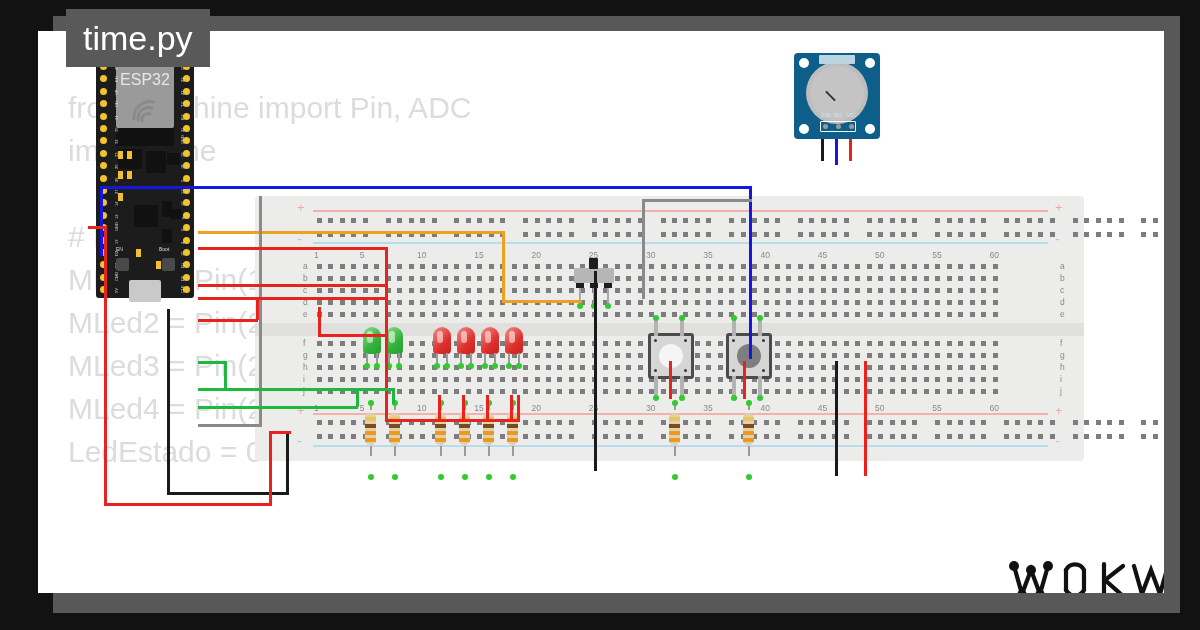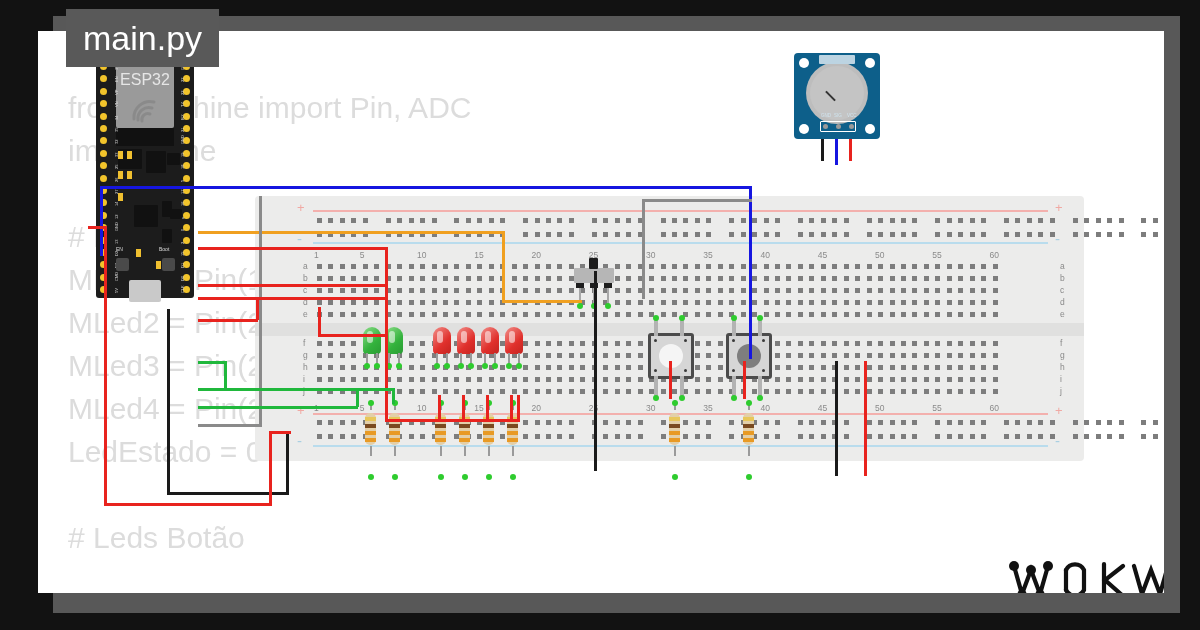--- a/index.html
+++ b/index.html
@@ -387,21 +387,20 @@
       <div class="code-line">from machine import Pin, ADC</div>
       <div class="code-line">import time</div>
       <div class="code-gap"></div>
       <div class="code-line"># Leds</div>
       <div class="code-line">MLed1 = Pin(19, Pin.OUT)</div>
       <div class="code-line">MLed2 = Pin(21, Pin.OUT)</div>
       <div class="code-line">MLed3 = Pin(23, Pin.OUT)</div>
       <div class="code-line">MLed4 = Pin(22, Pin.OUT)</div>
       <div class="code-line">LedEstado = 0</div>
       <div class="code-gap"></div>
-      <div class="code-line"># Leds Botão</div>
     </div>
 
     <div id="circuit">
         <div class="breadboard">
           <div class="bb-rail-line bb-rail-red" style="left: 58px; top: 14px; width: 735px;"></div>
           <div class="bb-rail-line bb-rail-blue" style="left: 58px; top: 46px; width: 735px;"></div>
           <div class="bb-rail-line bb-rail-red" style="left: 58px; top: 217px; width: 735px;"></div>
           <div class="bb-rail-line bb-rail-blue" style="left: 58px; top: 249px; width: 735px;"></div>
           <div class="bb-plus" style="left: 42px; top: 7px;">+</div>
           <div class="bb-plus" style="left: 800px; top: 7px;">+</div>
@@ -1673,15 +1672,15 @@
         <circle cx="42" cy="16" r="5"></circle>
         <circle cx="16" cy="44" r="4.5"></circle>
         <circle cx="34" cy="44" r="4.5"></circle>
         <circle cx="176" cy="15" r="4.5"></circle>
       </g>
       <circle cx="176" cy="15" r="2.4" fill="#fff"></circle>
     </svg>
 
   </div>
 
-  <div class="file-badge">main.py</div>
+  <div class="file-badge">time.py</div>
 
 </div>
 
 </body></html>

